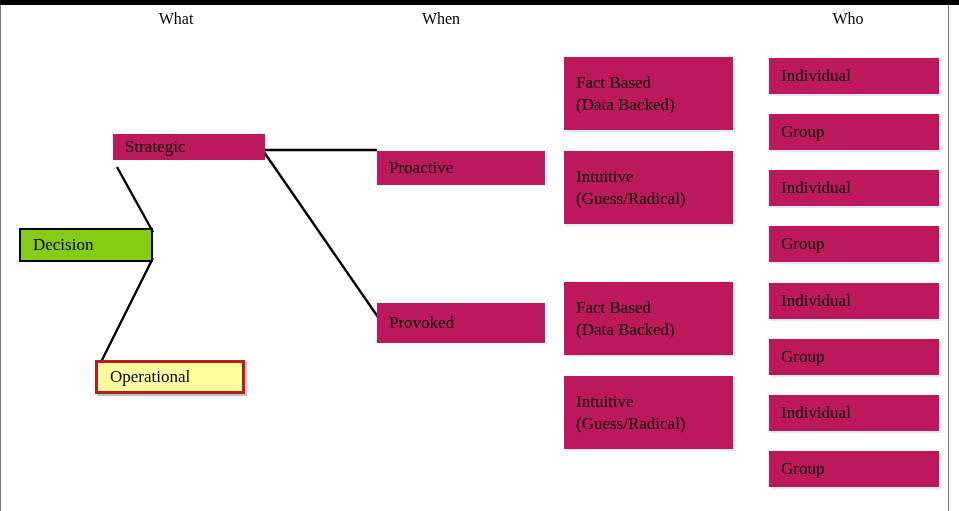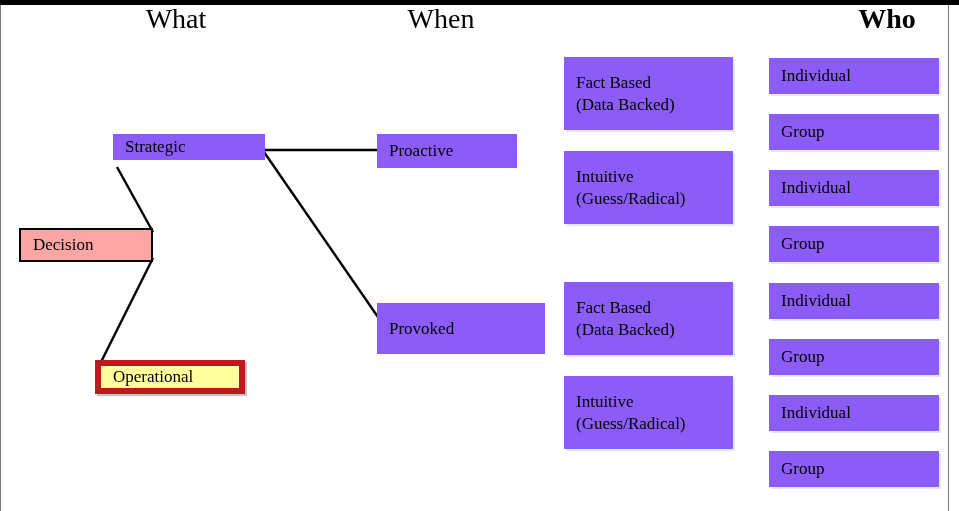--- a/index.html
+++ b/index.html
@@ -33,50 +33,50 @@
   }
   #frame-right {
     position: absolute;
     left: 948px; top: 5px;
     width: 1px; height: 506px;
     background: #7a7a7a;
   }
 
   .col-header {
     position: absolute;
-    font-size: 28px;
+    font-size: 16px;
     line-height: 28px;
     color: #000000;
     text-align: center;
     white-space: nowrap;
   }
 
   .node {
     position: absolute;
     box-sizing: border-box;
     color: #000000;
     font-size: 17px;
     line-height: 22px;
     padding: 0 0 0 12px;
     display: flex;
     flex-direction: column;
     justify-content: center;
     white-space: pre-line;
   }
   .node.blue {
-    background: #8b5cf6;
+    background: #be185d;
     padding-left: 12px;
   }
   .node.plain {
-    background: #fca5a5;
+    background: #84cc16;
     border: 2px solid #000000;
   }
   .node.yellow {
     background: #ffff9e;
-    border: 6px solid #b91c1c;
+    border: 3px solid #b91c1c;
     box-shadow: 2px 2px 0 rgba(120,120,120,0.45);
   }
   .node.blue.shadow {
     box-shadow: 2px 2px 0 rgba(170,190,215,0.35);
   }
 
   #links {
     position: absolute;
     left: 0; top: 0;
     width: 959px; height: 511px;
@@ -94,29 +94,29 @@
 
   <svg id="links" viewBox="0 0 959 511" xmlns="http://www.w3.org/2000/svg">
     <line x1="153" y1="232" x2="117" y2="167" stroke="#000000" stroke-width="2.4"></line>
     <line x1="153" y1="258" x2="101" y2="362" stroke="#000000" stroke-width="2.4"></line>
     <line x1="265" y1="150" x2="377" y2="150" stroke="#000000" stroke-width="2.4"></line>
     <line x1="264" y1="152" x2="380" y2="320" stroke="#000000" stroke-width="2.4"></line>
   </svg>
 
   <div class="col-header" style="left:120px; top:5px; width:112px;">What</div>
   <div class="col-header" style="left:385px; top:5px; width:112px;">When</div>
-  <div class="col-header" style="left:831px; top:5px; width:112px;font-weight:bold;">Who</div>
+  <div class="col-header" style="left:792px; top:5px; width:112px;">Who</div>
 
   <div class="node plain" style="left:19px; top:228px; width:134px; height:34px;">Decision</div>
 
   <div class="node blue" style="left:113px; top:134px; width:152px; height:26px;">Strategic</div>
   <div class="node yellow" style="left:95px; top:360px; width:150px; height:34px;">Operational</div>
 
-  <div class="node blue" style="left:377px; top:134px; width:140px; height:34px;">Proactive</div>
-  <div class="node blue" style="left:377px; top:303px; width:168px; height:51px;">Provoked</div>
+  <div class="node blue" style="left:377px; top:151px; width:168px; height:34px;">Proactive</div>
+  <div class="node blue" style="left:377px; top:303px; width:168px; height:40px;">Provoked</div>
 
   <div class="node blue shadow" style="left:564px; top:57px; width:169px; height:73px;">Fact Based
 (Data Backed)</div>
   <div class="node blue shadow" style="left:564px; top:151px; width:169px; height:73px;">Intuitive
 (Guess/Radical)</div>
   <div class="node blue shadow" style="left:564px; top:282px; width:169px; height:73px;">Fact Based
 (Data Backed)</div>
   <div class="node blue shadow" style="left:564px; top:376px; width:169px; height:73px;">Intuitive
 (Guess/Radical)</div>
 

